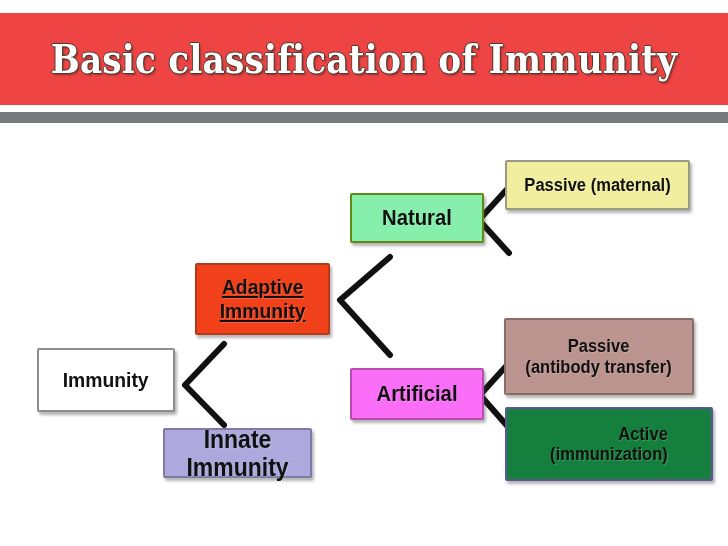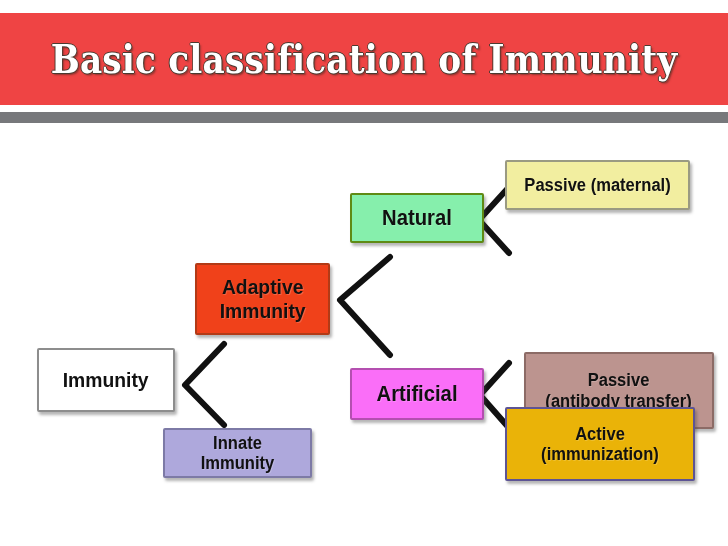--- a/index.html
+++ b/index.html
@@ -100,25 +100,26 @@
     left: 37px;  top: 225px;  width: 138px; height: 64px;
     background: #ffffff;
     font-size: 21px;
     border-color: #8d8d8d;
   }
   #node-adaptive {
     left: 195px; top: 140px;  width: 135px; height: 72px;
     background: #F0411A;
     font-size: 21px;
     border-color: #b23a16;
+    text-decoration: underline;
   }
   #node-innate {
     left: 163px; top: 305px;  width: 149px; height: 50px;
     background: #AEA8DC;
-    font-size: 18px;
+    font-size: 25px;
     border-color: #7d7aa6;
   }
   #node-natural {
     left: 350px; top: 70px;   width: 134px; height: 50px;
     background: #86efac;
     font-size: 22px;
     border-color: #5f8a14;
   }
   #node-artificial {
     left: 350px; top: 245px;  width: 134px; height: 52px;
@@ -133,31 +134,31 @@
     font-size: 18px;
     border-color: #9a9a82;
   }
   #node-active-infection {
     left: 505px; top: 105px;  width: 189px; height: 48px;
     background: #6BBFDC;
     font-size: 18px;
     border-color: #4f8ba3;
   }
   #node-passive-antibody {
-    left: 524px; top: 195px;  width: 190px; height: 77px;
+    left: 504px; top: 195px;  width: 190px; height: 77px;
     background: #BC948F;
     font-size: 18px;
     border-color: #8c6b66;
-    margin-top: 34px;
   }
   #node-active-immunization {
-    left: 505px; top: 284px;  width: 190px; height: 74px;
-    background: #eab308;
+    left: 505px; top: 284px;  width: 208px; height: 74px;
+    background: #15803d;
     font-size: 18px;
     border-color: #5d5494;
+    text-align: right;
   }
 </style>
 </head>
 <body>
 
 <div id="slide">
 
   <div id="title-banner">
     <div id="title-text">Basic classification of Immunity</div>
   </div>

